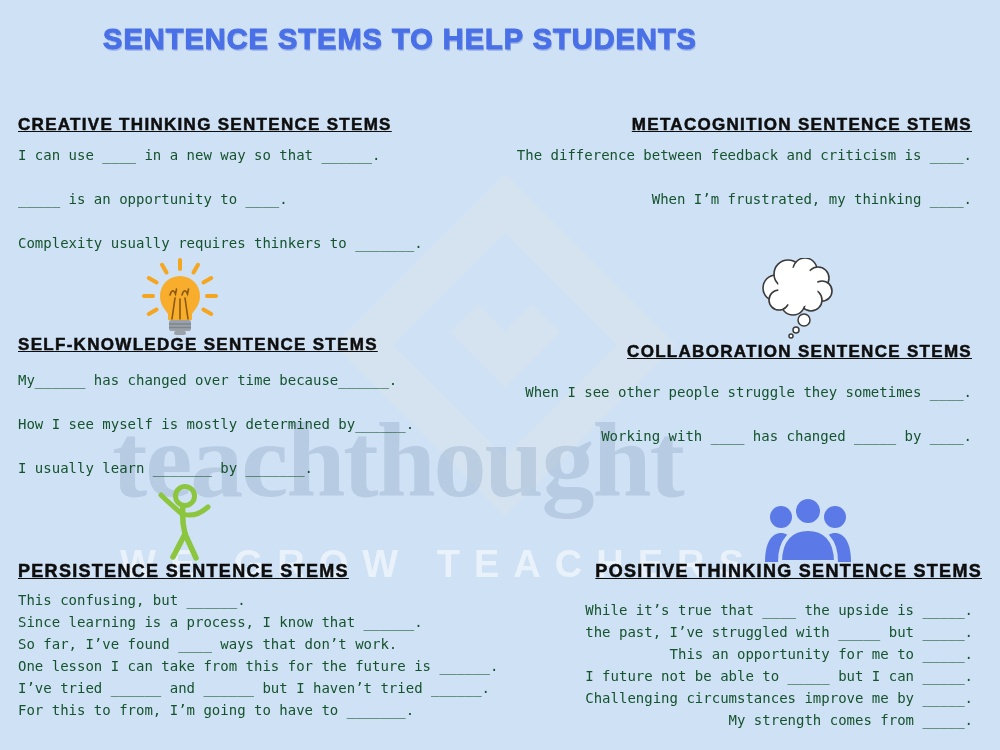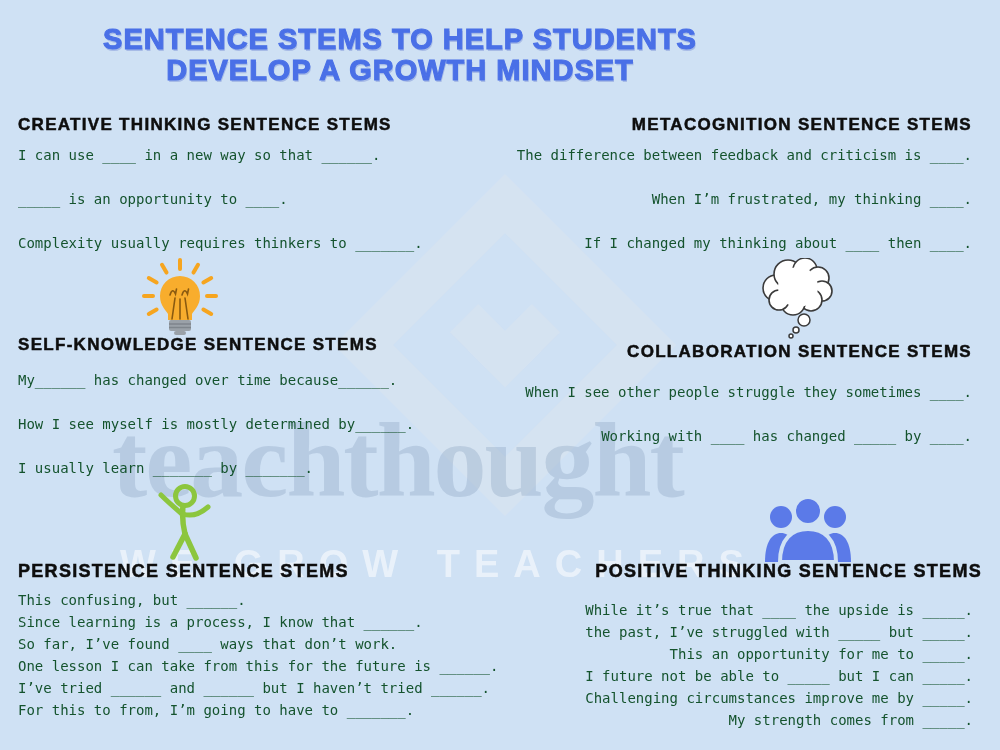--- a/index.html
+++ b/index.html
@@ -30,20 +30,21 @@
     -webkit-text-stroke:1.1px #4a70e7;
     text-shadow:1px 2px 0 rgba(76,98,200,0.30);
   }
   
   .section{position:absolute;z-index:2;}
   .sec-heading{
     font-weight:700;color:#0e0e0e;letter-spacing:1.3px;
     font-size:17px;line-height:20px;
     -webkit-text-stroke:0.5px #0e0e0e;
     white-space:nowrap;
+    text-decoration:underline;
   }
   .sec-big .sec-heading{font-size:18px;}
   .stem{
     font-family:"DejaVu Sans Mono","Liberation Mono",monospace;
     font-size:14px;line-height:17px;color:#14532d;
     white-space:nowrap;
   }
   .align-left{text-align:left;}
   .align-right{text-align:right;}
   .gap-wide .stem{margin-bottom:27px;}
@@ -77,38 +78,36 @@
       <rect x="-100" y="-100" width="200" height="200" stroke-width="42"></rect>
       <path d="M -48 10 L 10 10 L 10 -48" stroke-width="40"></path>
     </g>
   </svg>
 
   <div class="wm-brand">teachthought</div>
   <div class="wm-tagline">WE GROW TEACHERS</div>
 
   <div class="title">
     <div>SENTENCE STEMS TO HELP STUDENTS</div>
-    <div>DEVELOP A GROWTH MINDSET</div>
   </div>
 
   <div class="section align-left" id="sec-creative">
     <div class="sec-heading">CREATIVE THINKING SENTENCE STEMS</div>
     <div class="stems gap-wide">
       <div class="stem">I can use ____ in a new way so that ______.</div>
       <div class="stem">_____ is an opportunity to ____.</div>
       <div class="stem">Complexity usually requires thinkers to _______.</div>
     </div>
   </div>
 
   <div class="section align-right" id="sec-metacognition">
     <div class="sec-heading">METACOGNITION SENTENCE STEMS</div>
     <div class="stems gap-wide">
       <div class="stem">The difference between feedback and criticism is ____.</div>
       <div class="stem">When I’m frustrated, my thinking ____.</div>
-      <div class="stem">If I changed my thinking about ____ then ____.</div>
     </div>
   </div>
 
   <svg class="icon" id="icon-bulb" width="80" height="84" viewBox="-40 -40 80 84">
     <g stroke="#f6a51f" stroke-width="4" stroke-linecap="round">
       <line x1="0" y1="-27" x2="0" y2="-36"></line>
       <line x1="13.5" y1="-23.4" x2="18" y2="-31.2"></line>
       <line x1="23.4" y1="-13.5" x2="31.2" y2="-18"></line>
       <line x1="27" y1="0" x2="36" y2="0"></line>
       <line x1="-13.5" y1="-23.4" x2="-18" y2="-31.2"></line>

